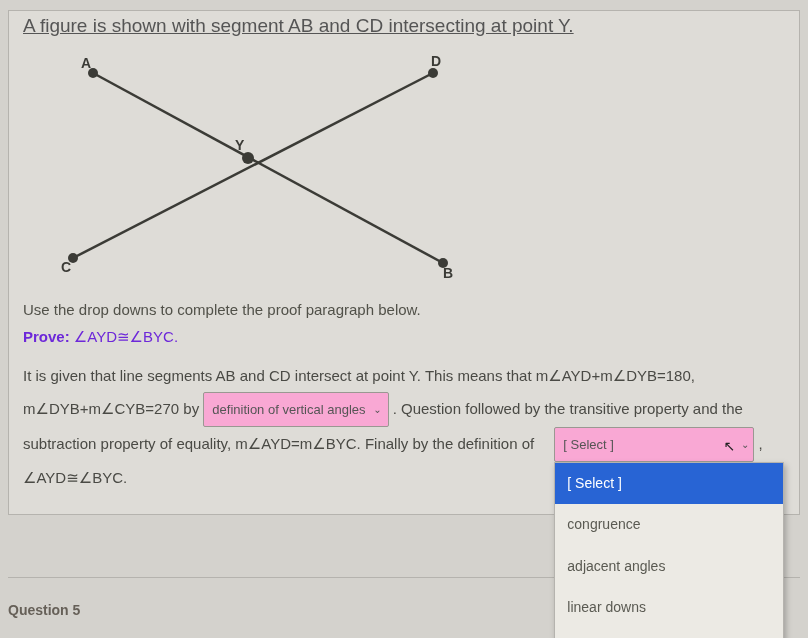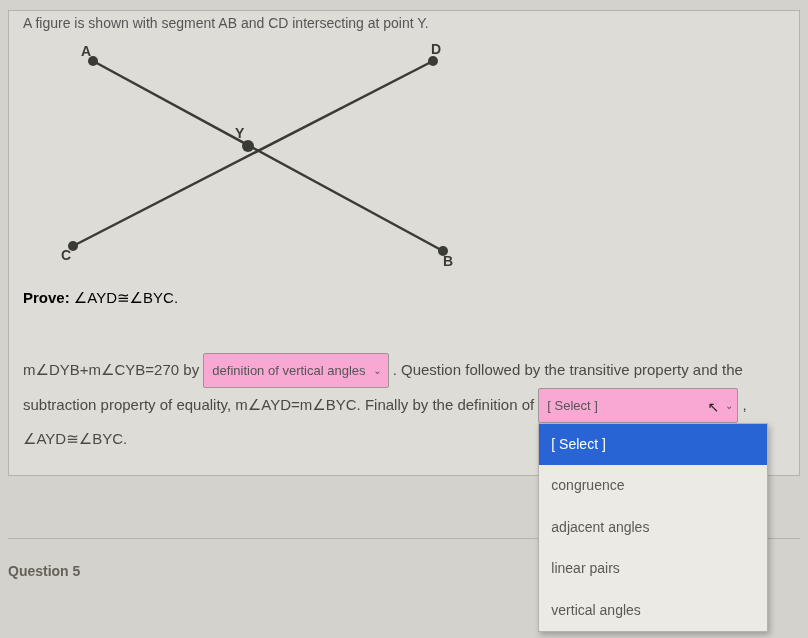--- a/index.html
+++ b/index.html
@@ -13,40 +13,42 @@
       padding: 10px 8px;
       position: relative;
     }
     .question-container {
       background: #dedcd7;
       border: 1px solid #b5b3ae;
       padding: 4px 8px 20px 14px;
       position: relative;
     }
     .intro-text {
-      font-size: 14px;
+      font-size: 19px;
       color: #555;
+      margin-bottom: 6px;
+      text-decoration: underline;
     }
     .figure-area {
       width: 480px;
       height: 250px;
       position: relative;
       margin-bottom: 8px;
     }
     .figure-svg { display:block; }
     .point-dot { fill: #3b3b36; }
     .seg-line { stroke: #3b3b36; stroke-width: 2.5; }
     .pt-label {
       position: absolute;
       font-weight: bold;
       font-size: 14px;
       color: #3b3b36;
     }
     .instruction { font-size: 15px; color: #515149; margin-bottom: 10px; }
-    .prove { font-size: 15px; color: #000000; margin-bottom: 14px; }
+    .prove { font-size: 15px; color: #6d28d9; margin-bottom: 14px; }
     .prove b { font-weight: bold; }
     .proof-para {
       font-size: 15px;
       line-height: 2.1;
       color: #4a4a45;
     }
     .select-box {
       display: inline-block;
       border: 1px solid #9a9892;
       background: #f9a8d4;
@@ -62,20 +64,21 @@
       right: 6px;
       top: 50%;
       transform: translateY(-50%);
       font-size: 10px;
       color: #555;
     }
     .dropdown-wrap {
       display: inline-block;
       position: relative;
       vertical-align: middle;
+      margin-left: 16px;
     }
     .dropdown-list {
       position: absolute;
       top: 100%;
       left: 0;
       background: #eceae4;
       border: 1px solid #b5b3ae;
       width: 230px;
       box-shadow: 2px 3px 6px rgba(0,0,0,0.25);
       z-index: 10;
@@ -124,47 +127,48 @@
       <circle class="point-dot" cx="410" cy="30" r="5"></circle>
       <circle class="point-dot" cx="225" cy="115" r="6"></circle>
     </svg>
     <span class="pt-label" style="left:58px; top:12px;">A</span>
     <span class="pt-label" style="left:420px; top:222px;">B</span>
     <span class="pt-label" style="left:38px; top:216px;">C</span>
     <span class="pt-label" style="left:408px; top:10px;">D</span>
     <span class="pt-label" style="left:212px; top:94px;">Y</span>
   </div>
 
+  <div class="instruction">Use the drop downs to complete the proof paragraph below.</div>
 
   <div class="prove">
     <b>Prove:</b>
     <span>∠AYD≅∠BYC.</span>
   </div>
 
   <div class="proof-para">
-    <br>
+    <span>It is given that line segments AB and CD intersect at point Y. This means that m∠AYD+m∠DYB=180,</span><br>
     <span>m∠DYB+m∠CYB=270 by</span>
     <span class="select-box">
       <span>definition of vertical angles</span>
       <span class="chev">⌄</span>
     </span>
     <span>. Question followed by the transitive property and the</span><br>
 
     <span>subtraction property of equality, m∠AYD=m∠BYC. Finally by the definition of</span>
     <span class="dropdown-wrap">
       <span class="select-box" style="min-width:200px;">
         <span>[ Select ]</span>
         <span class="cursor-icon">↖</span>
         <span class="chev" style="right:4px;">⌄</span>
       </span>
       <div class="dropdown-list">
         <div class="opt highlight">[ Select ]</div>
         <div class="opt">congruence</div>
         <div class="opt">adjacent angles</div>
-        <div class="opt">linear pairs</div>
+        <div class="opt">linear downs</div>
         <div class="opt">vertical angles</div>
       </div>
     </span>
     <span>,</span><br>
     <span>∠AYD≅∠BYC.</span>
   </div>
 
 </div>
 
 <div class="next-block">

